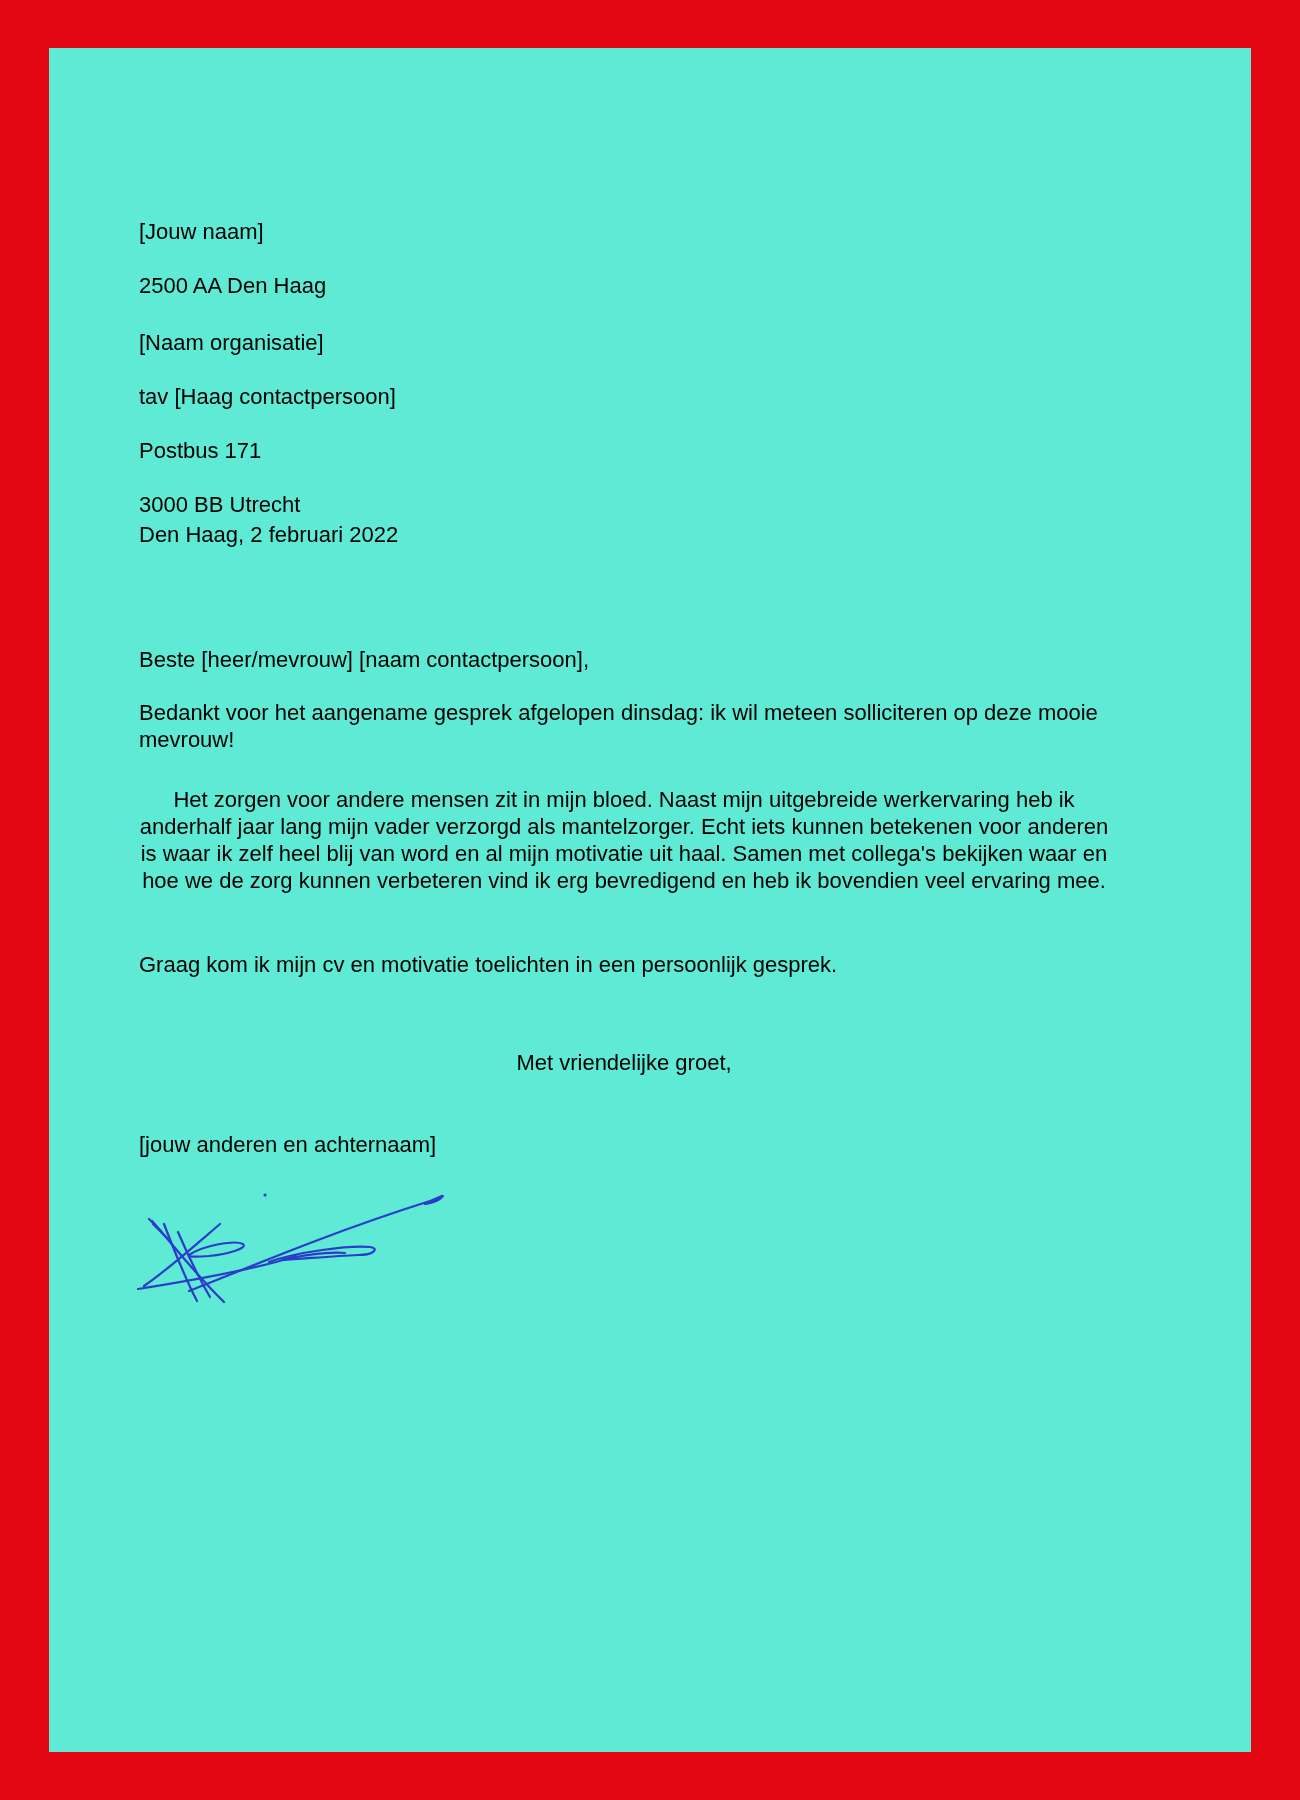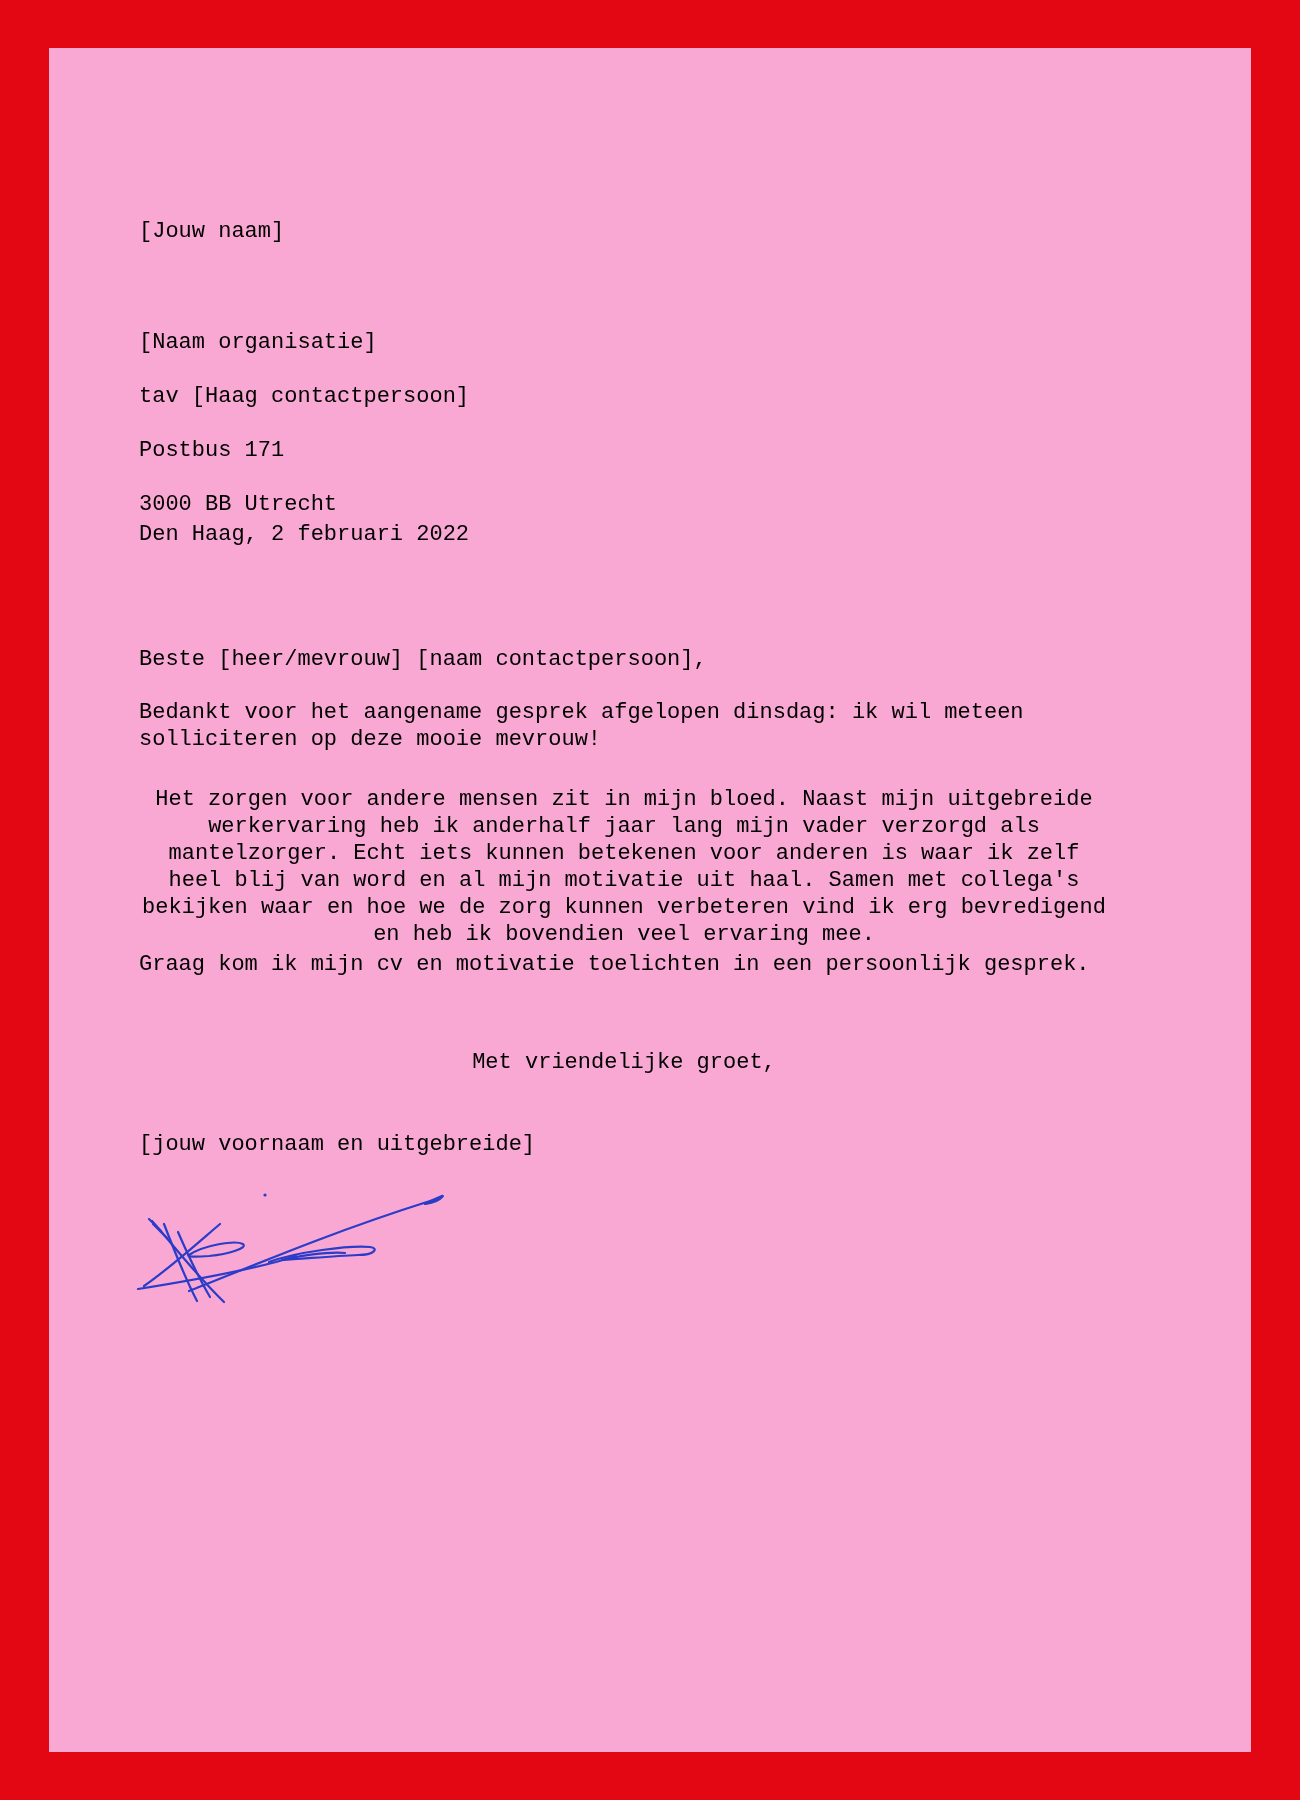--- a/index.html
+++ b/index.html
@@ -13,22 +13,21 @@
     position: relative;
     font-family: "Liberation Sans", sans-serif;
     overflow: hidden;
   }
   .paper {
     position: absolute;
     top: 48px;
     left: 49px;
     right: 49px;
     bottom: 48px;
-    background: #f9a8d4;
-    font-family: Liberation Mono, monospace;
+    background: #5eead4;
   }
   .block {
     position: absolute;
     left: 90px;
     width: 970px;
     font-size: 22px;
     line-height: 27px;
     color: #000000;
     white-space: pre-line;
   }
@@ -50,40 +49,41 @@
   }
   .signature-wrap svg { display: block; width: 100%; height: 100%; }
 </style>
 </head>
 <body style="background: rgb(227, 6, 19);">
 
 <div class="paper">
 
   <div class="block sender-block">
     <div>[Jouw naam]</div>
+    <div>2500 AA Den Haag</div>
   </div>
 
   <div class="block recipient-block">
     <div>[Naam organisatie]</div>
     <div>tav [Haag contactpersoon]</div>
     <div>Postbus 171</div>
     <div>3000 BB Utrecht</div>
   </div>
 
   <div class="block date-block">Den Haag, 2 februari 2022</div>
 
   <div class="block salutation-block">Beste [heer/mevrouw] [naam contactpersoon],</div>
 
   <div class="block para-1">Bedankt voor het aangename gesprek afgelopen dinsdag: ik wil meteen solliciteren op deze mooie mevrouw!</div>
   <div class="block para-2">Het zorgen voor andere mensen zit in mijn bloed. Naast mijn uitgebreide werkervaring heb ik anderhalf jaar lang mijn vader verzorgd als mantelzorger. Echt iets kunnen betekenen voor anderen is waar ik zelf heel blij van word en al mijn motivatie uit haal. Samen met collega's bekijken waar en hoe we de zorg kunnen verbeteren vind ik erg bevredigend en heb ik bovendien veel ervaring mee.</div>
   <div class="block para-3">Graag kom ik mijn cv en motivatie toelichten in een persoonlijk gesprek.</div>
 
   <div class="block closing-block">Met vriendelijke groet,</div>
 
-  <div class="block name-block">[jouw voornaam en uitgebreide]</div>
+  <div class="block name-block">[jouw anderen en achternaam]</div>
 
   <div class="signature-wrap">
     <svg viewBox="0 0 340 130" xmlns="http://www.w3.org/2000/svg">
       <g fill="none" stroke="#2b3dc8" stroke-width="2.2" stroke-linecap="round" stroke-linejoin="round">
 
         <path d="M 55 103 C 95 88, 185 48, 296 13 C 305 10, 311 6, 308 9 C 304 14, 297 15, 291 16"></path>
 
         <path d="M 4 101 C 42 95, 92 87, 142 74 C 152 71, 158 69, 162 68"></path>
 
         <path d="M 135 74 C 162 64, 216 57, 236 59 C 245 60, 241 67, 224 67 C 198 68, 168 71, 148 72"></path>

